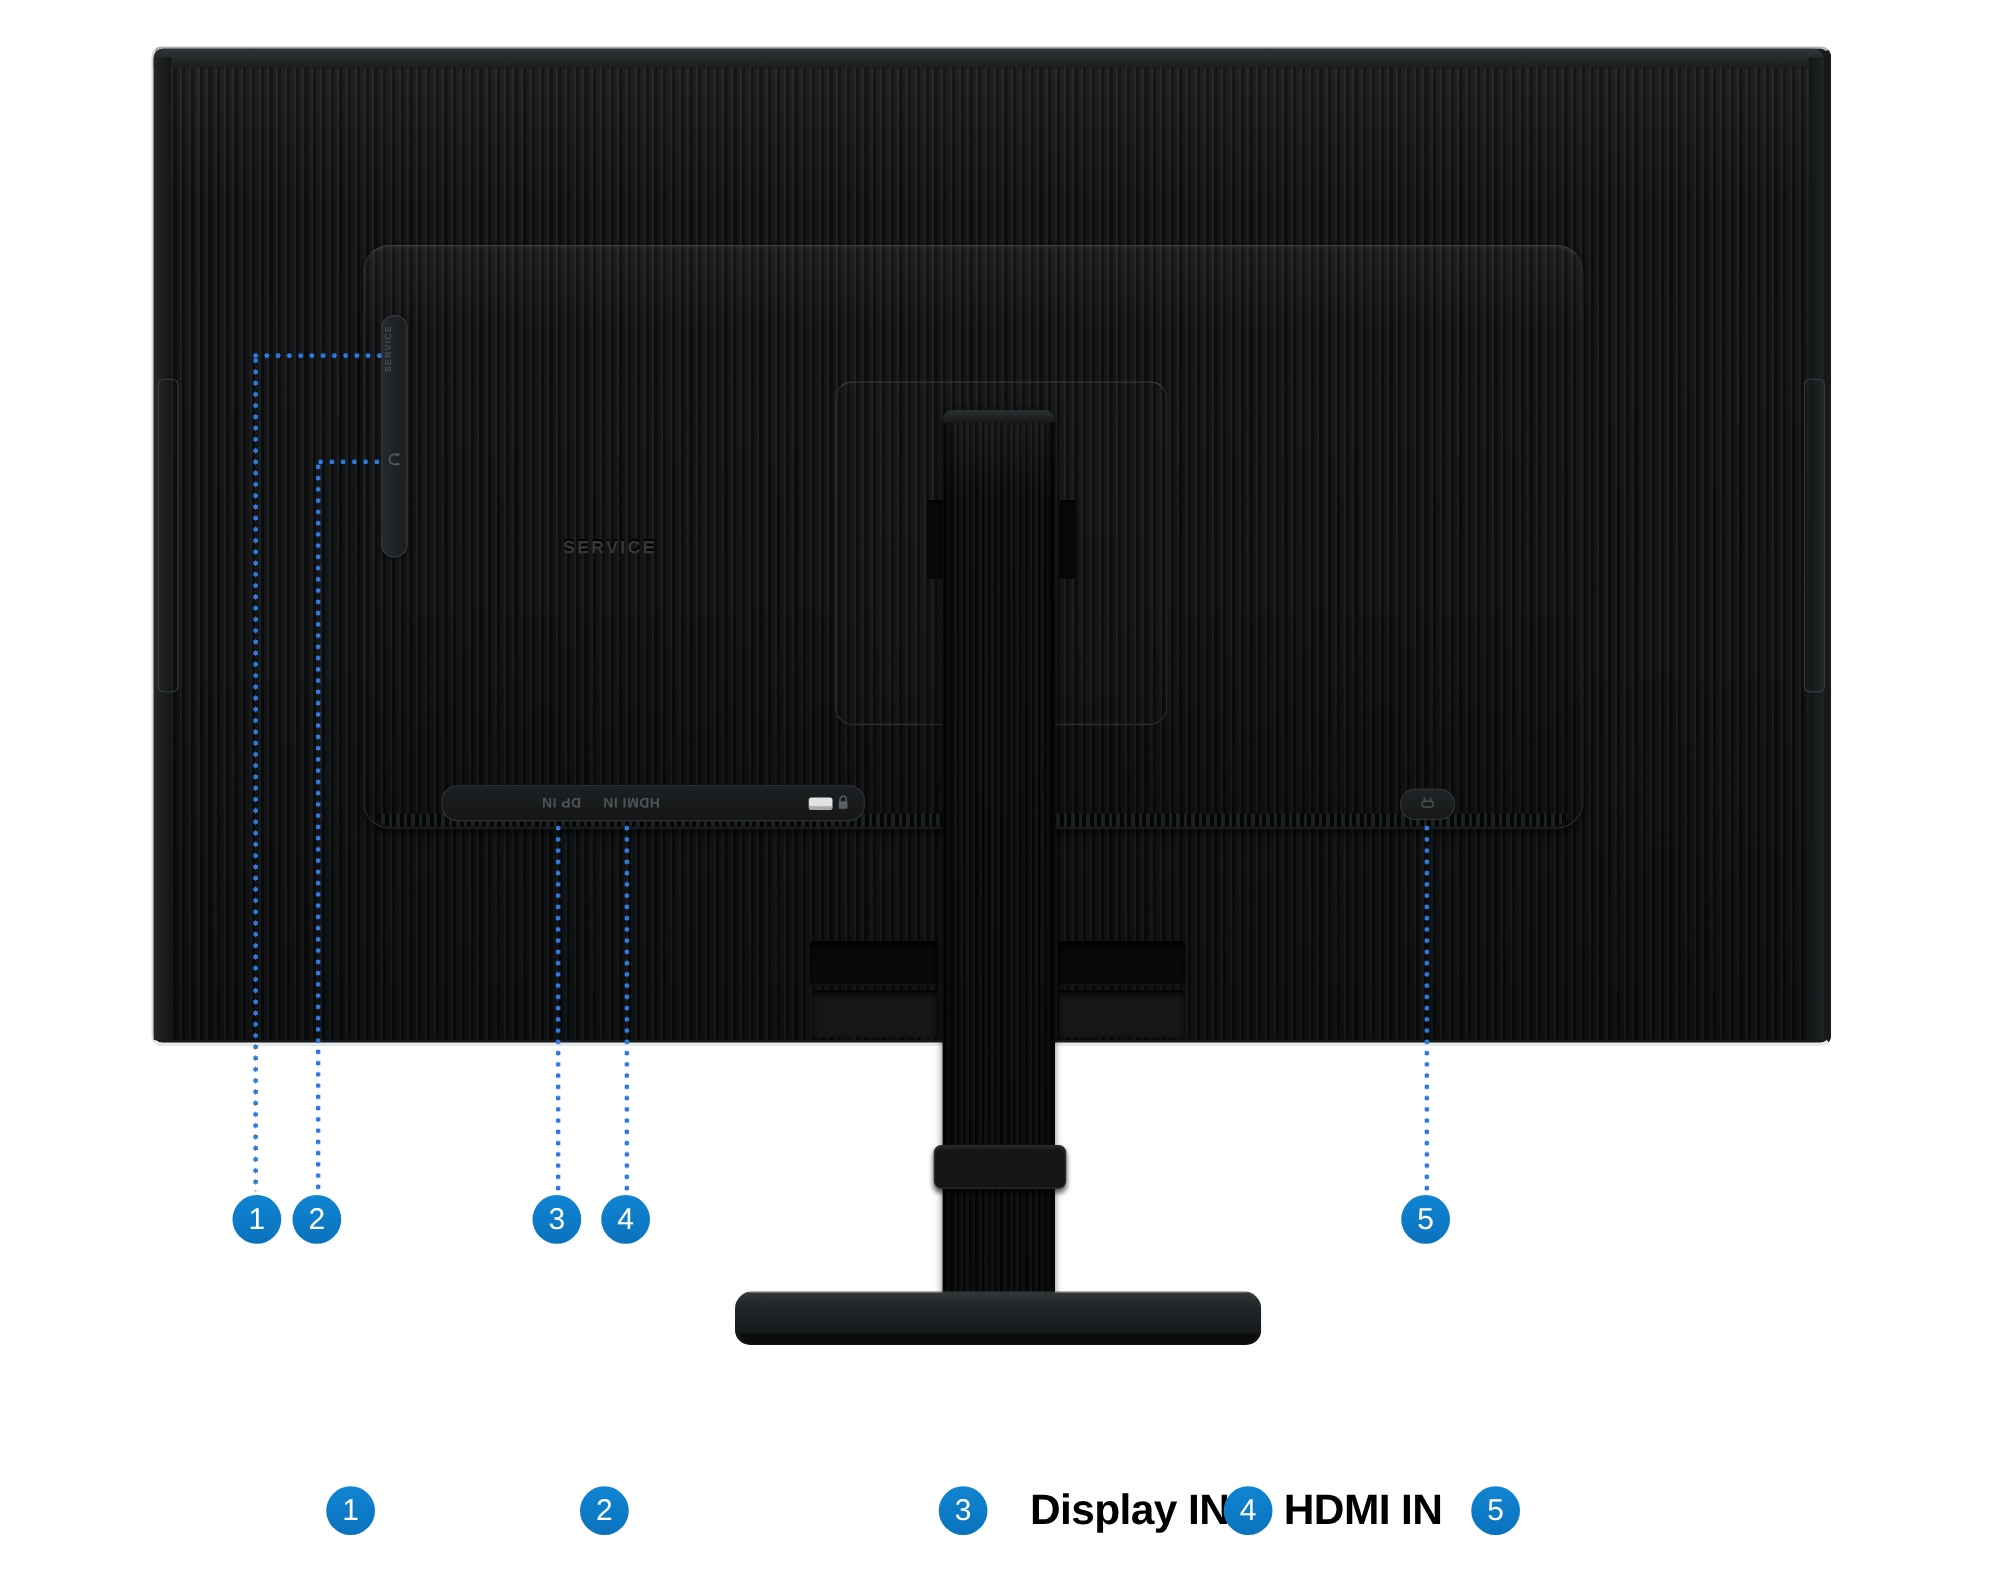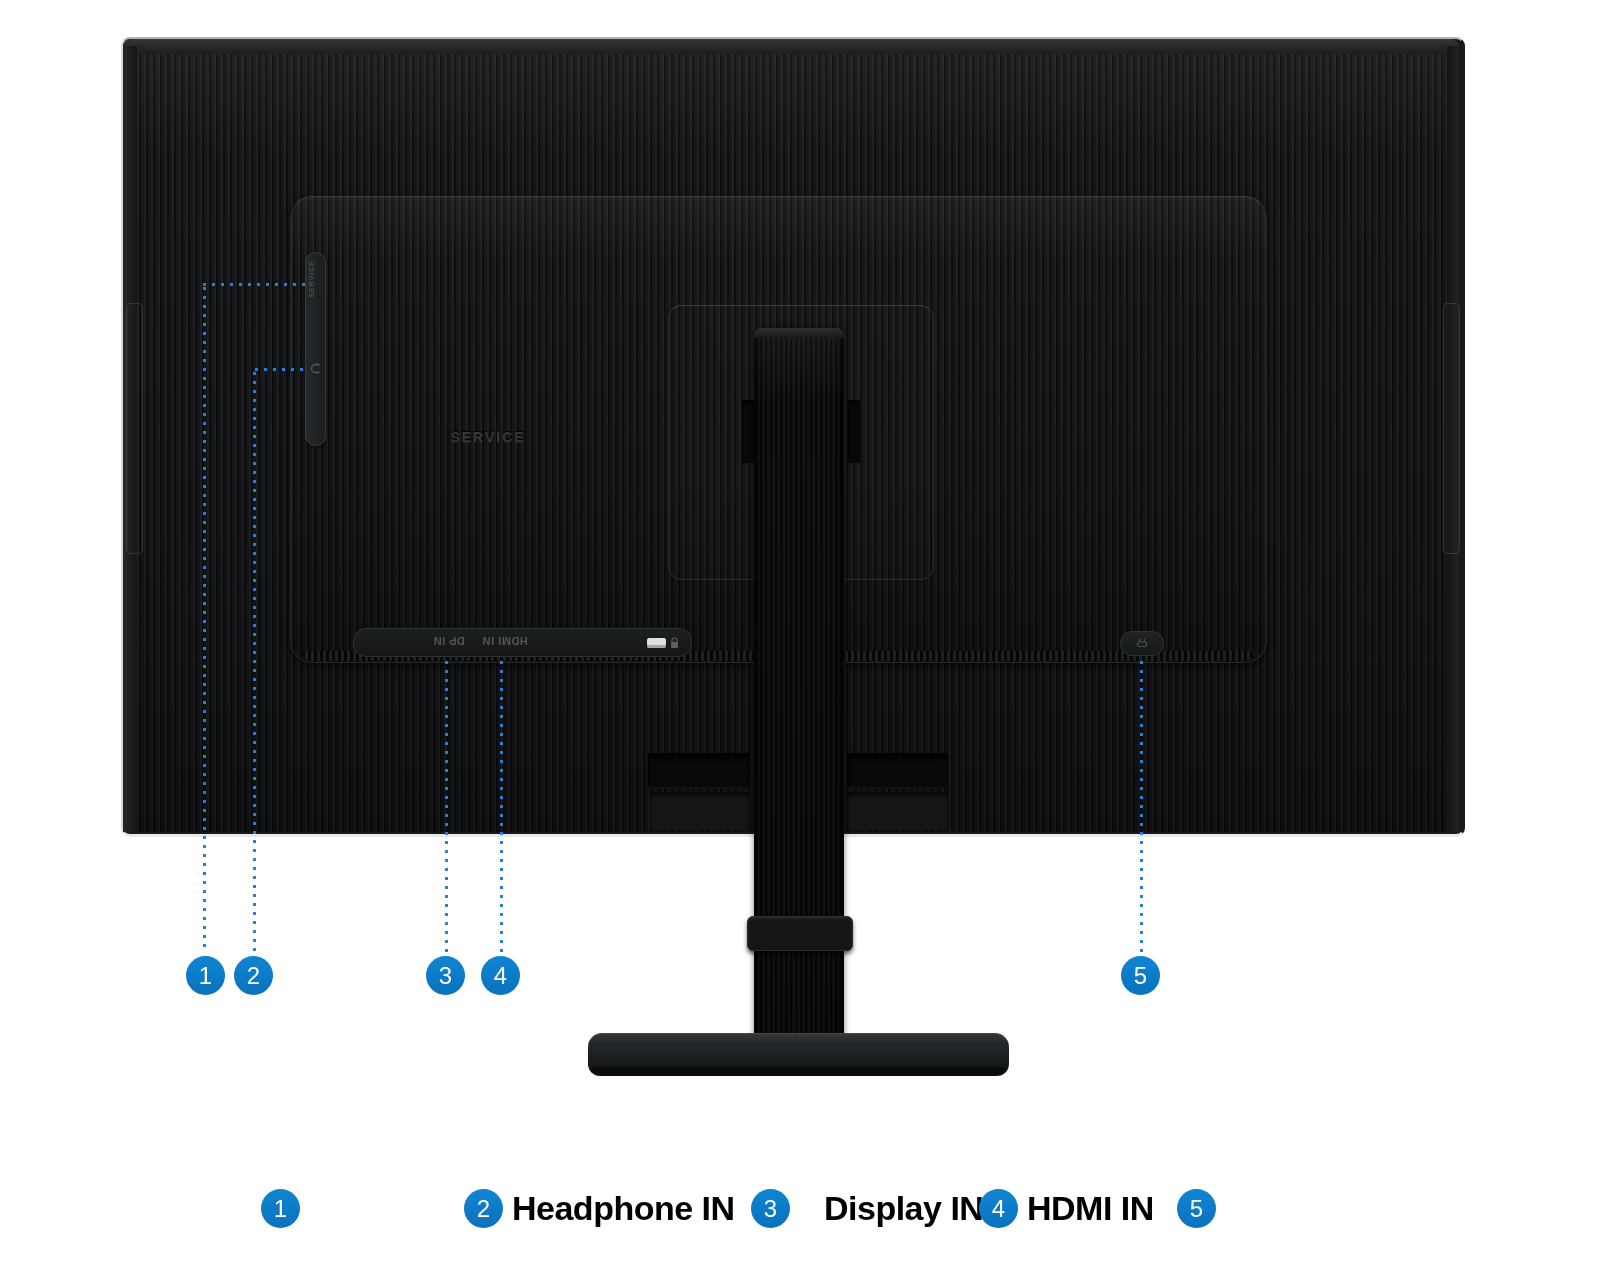--- a/index.html
+++ b/index.html
@@ -186,21 +186,20 @@
   <div class="co" style="left:186px;top:956px;">1</div>
   <div class="co" style="left:234px;top:956px;">2</div>
   <div class="co" style="left:426px;top:956px;">3</div>
   <div class="co" style="left:481px;top:956px;">4</div>
   <div class="co" style="left:1121px;top:956px;">5</div>
 
   <div class="co" style="left:261px;top:1189px;">1</div>
   <div class="legend-label" style="left:310px;"></div>
 
   <div class="co" style="left:464px;top:1189px;">2</div>
-  <div class="legend-label" style="left:512px;">Headphone IN</div>
 
   <div class="co" style="left:751px;top:1189px;">3</div>
   <div class="legend-label" style="left:824px;">Display IN</div>
 
   <div class="co" style="left:979px;top:1189px;">4</div>
   <div class="legend-label" style="left:1027px;">HDMI IN</div>
 
   <div class="co" style="left:1177px;top:1189px;">5</div>
   <div class="legend-label" style="left:1226px;"></div>
 

